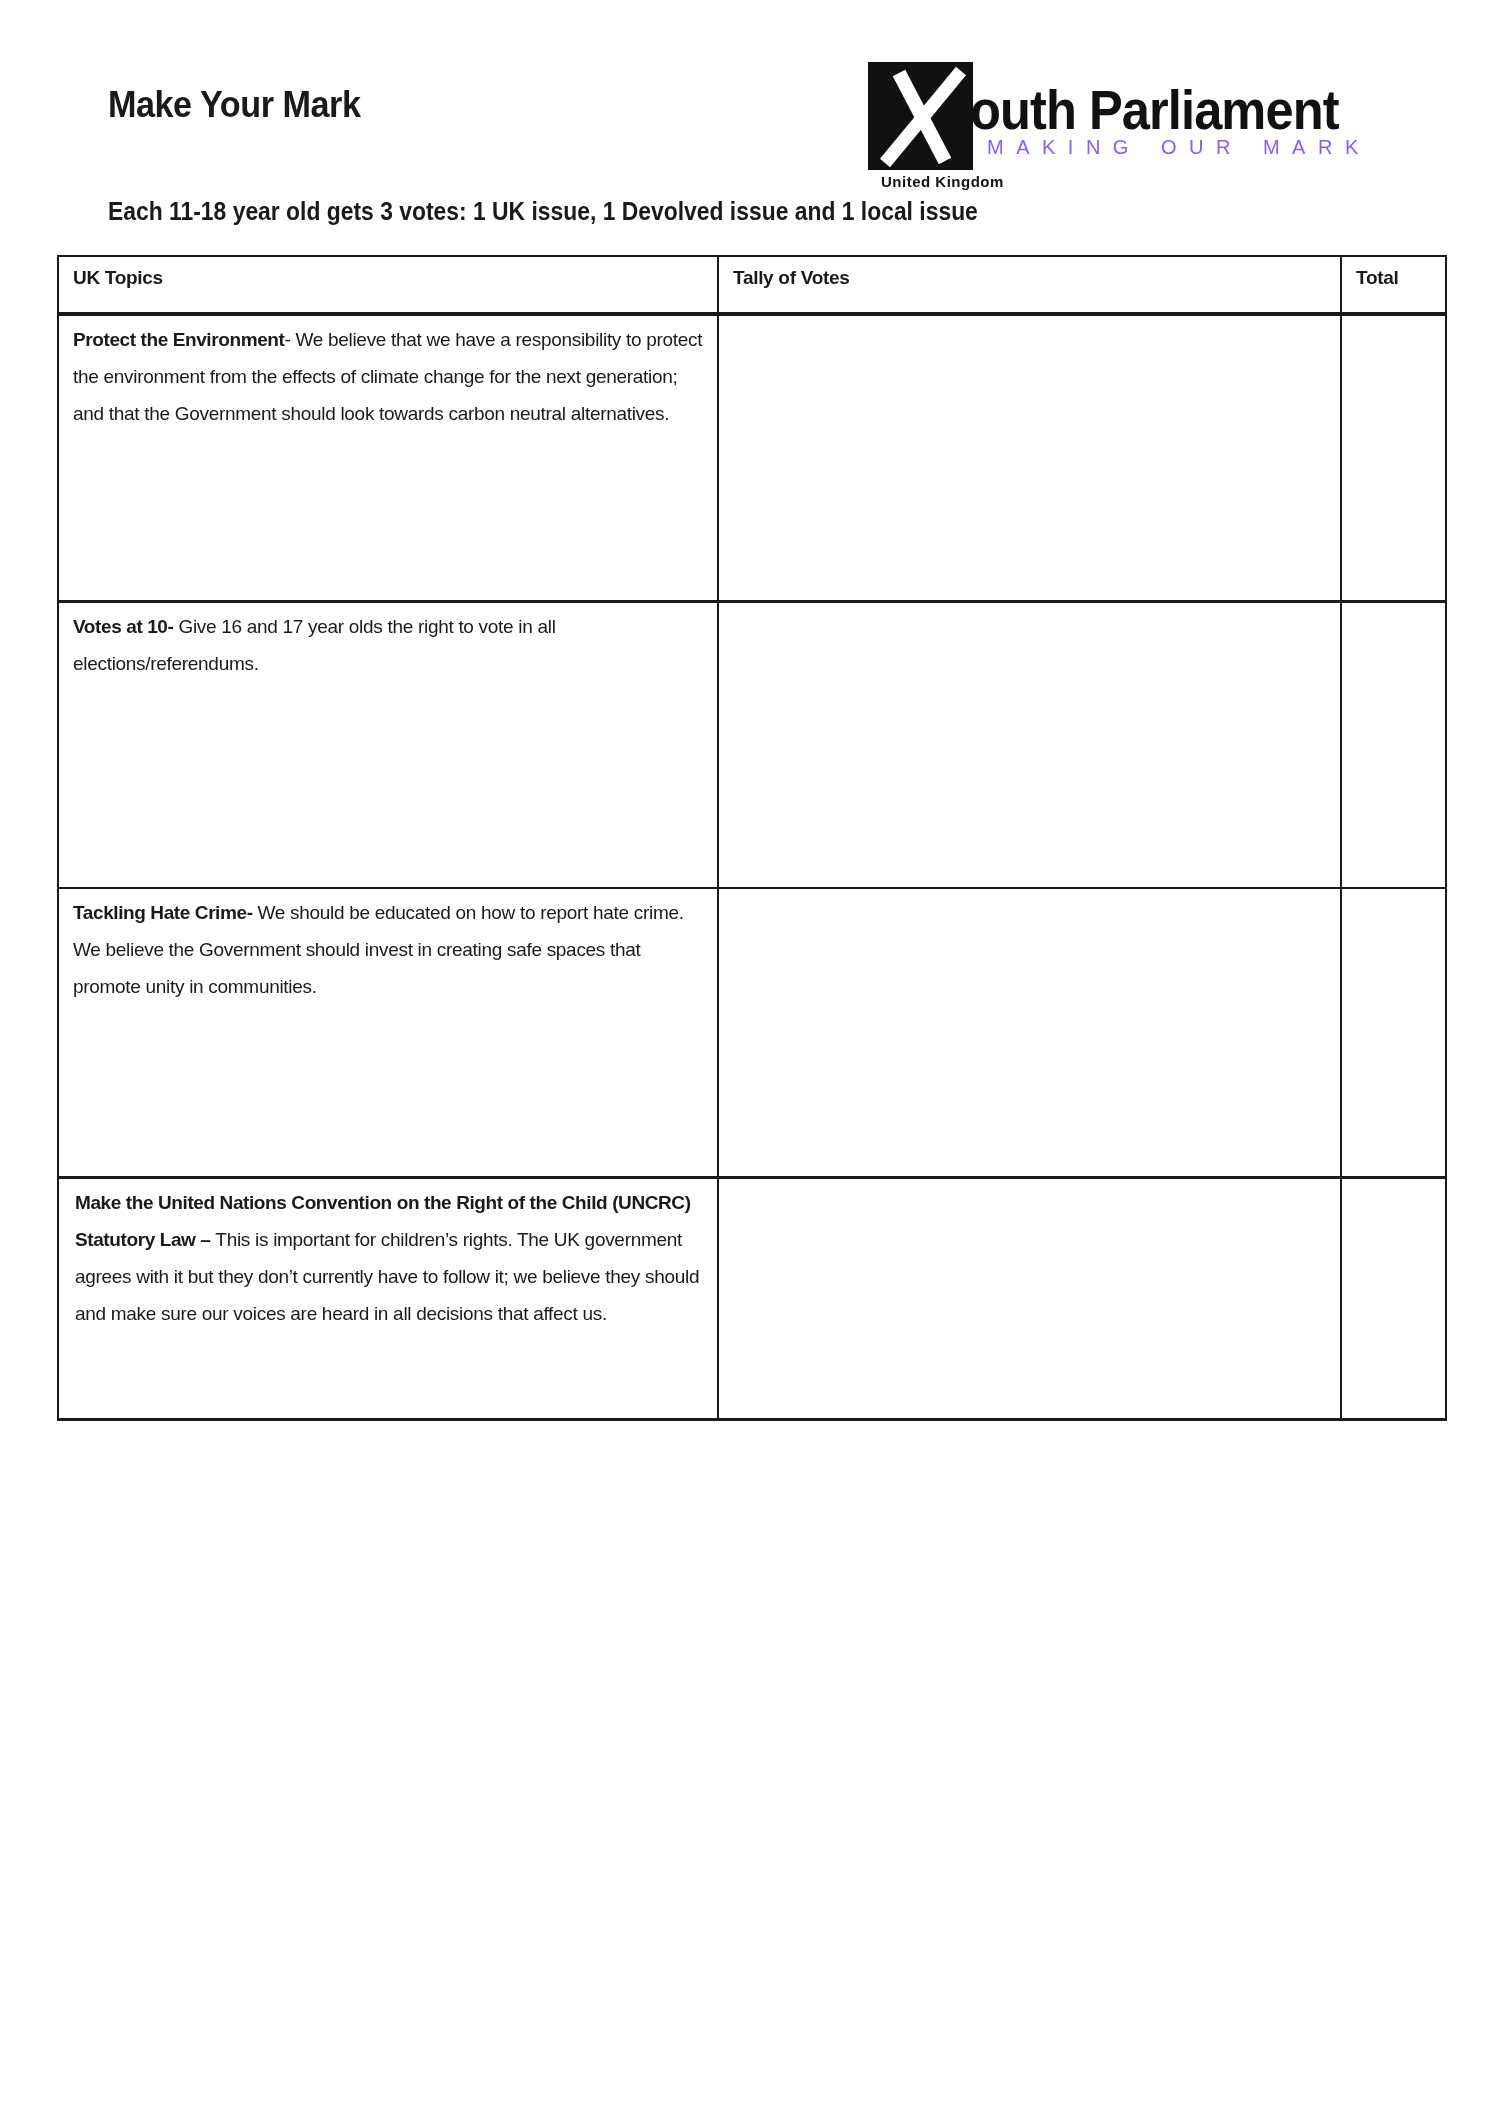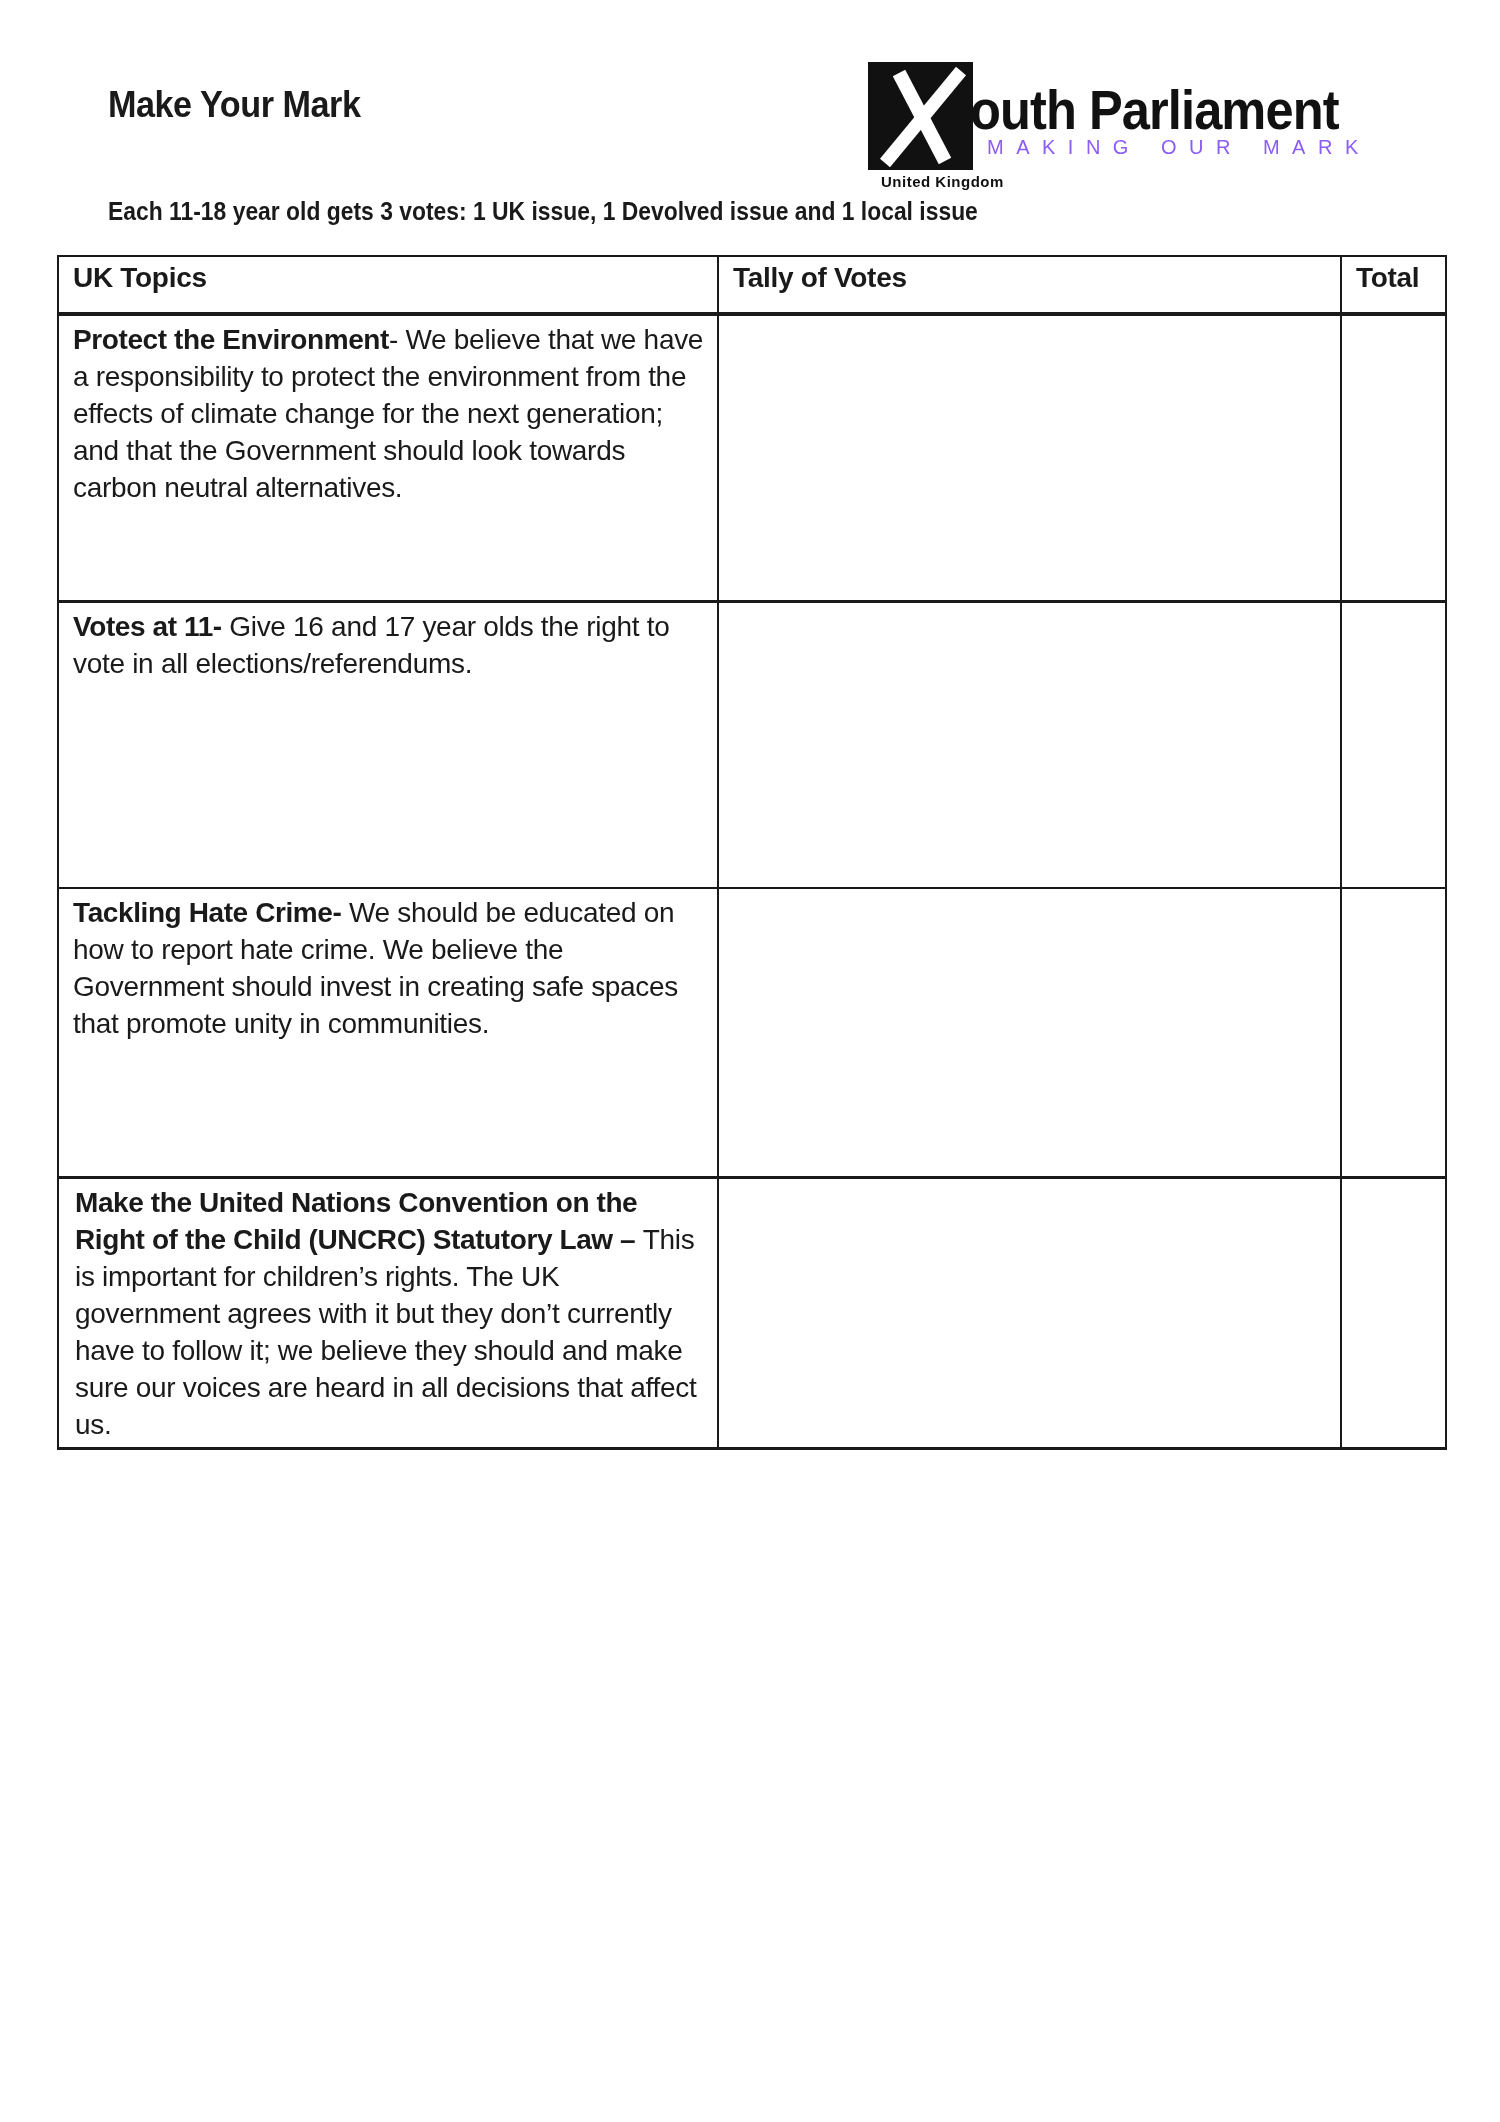--- a/index.html
+++ b/index.html
@@ -90,21 +90,21 @@
   }
 
   
   .votes-table {
     position: absolute;
     left: 57px;
     top: 255px;
     width: 1388px;
     border-collapse: collapse;
     table-layout: fixed;
-    font-size: 28px;
+    font-size: 19px;
     letter-spacing: -0.3px;
     color: #1a1a1a;
   }
   .votes-table col.c1 { width: 660px; }
   .votes-table col.c2 { width: 623px; }
   .votes-table col.c3 { width: 105px; }
   .votes-table { border: 2px solid #1a1a1a; border-bottom-width: 3px; }
   .votes-table th, .votes-table td {
     border: 2px solid #1a1a1a;
     vertical-align: top;
@@ -161,21 +161,21 @@
       <th>UK Topics</th>
       <th>Tally of Votes</th>
       <th>Total</th>
     </tr>
     <tr class="row-1">
       <td><span class="topic-lead">Protect the Environment</span><span>- We believe that we have a responsibility to protect the environment from the effects of climate change for the next generation; and that the Government should look towards carbon neutral alternatives.</span></td>
       <td></td>
       <td></td>
     </tr>
     <tr class="row-2">
-      <td><span class="topic-lead">Votes at 11-</span><span> Give 16 and 17 year olds the right to vote in all elections/referendums.</span></td>
+      <td><span class="topic-lead">Votes at 10-</span><span> Give 16 and 17 year olds the right to vote in all elections/referendums.</span></td>
       <td></td>
       <td></td>
     </tr>
     <tr class="row-3">
       <td><span class="topic-lead">Tackling Hate Crime-</span><span> We should be educated on how to report hate crime. We believe the Government should invest in creating safe spaces that promote unity in communities.</span></td>
       <td></td>
       <td></td>
     </tr>
     <tr class="row-4">
       <td><span class="topic-lead">Make the United Nations Convention on the Right of the Child (UNCRC) Statutory Law – </span><span>This is important for children’s rights. The UK government agrees with it but they don’t currently have to follow it; we believe they should and make sure our voices are heard in all decisions that affect us.</span></td>

